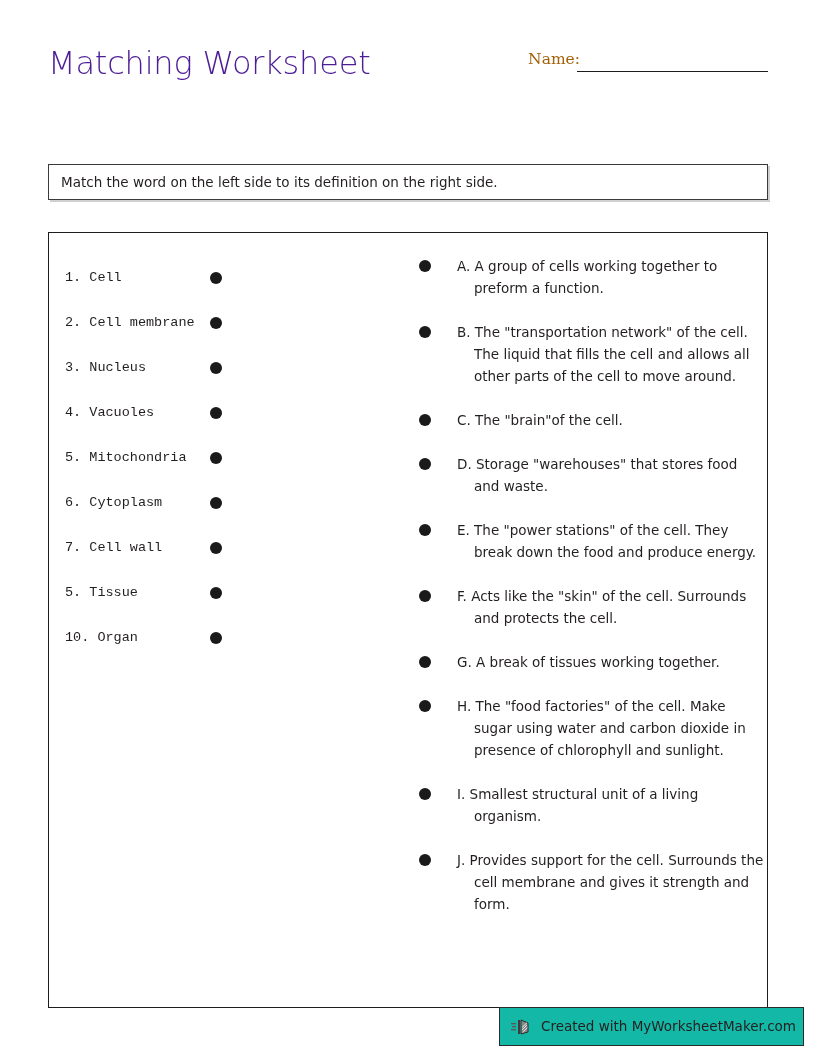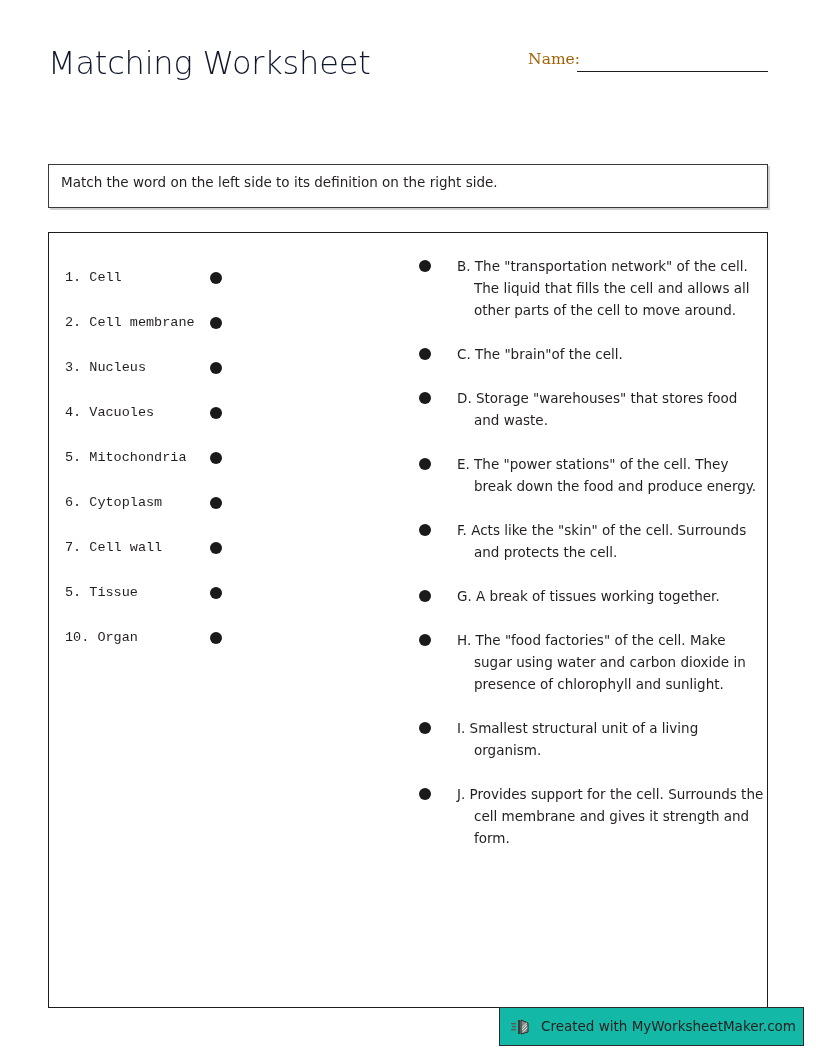--- a/index.html
+++ b/index.html
@@ -24,21 +24,21 @@
     width: 816px;
     height: 150px;
   }
   .page-title {
     position: absolute;
     left: 48px;
     top: 44px;
     font-size: 32px;
     font-weight: 300;
     letter-spacing: -0.2px;
-    color: #0f172a;
+    color: #4c1d95;
     white-space: nowrap;
   }
   .namedate {
     position: absolute;
     left: 505px;
     top: 48px;
     width: 270px;
   }
   .nd-row {
     position: relative;
@@ -60,21 +60,21 @@
     width: 191px;
     border-bottom: 1.3px solid #1d1d1d;
   }
 
   
   .instructions {
     position: absolute;
     left: 48px;
     top: 164px;
     width: 720px;
-    height: 44px;
+    height: 36px;
     border: 1.2px solid #3a3a3a;
     background: #ffffff;
     box-shadow: 2px 2px 0 rgba(120,120,120,0.35);
     box-sizing: border-box;
   }
   .instructions-text {
     position: absolute;
     left: 12px;
     top: 9px;
     font-size: 13.5px;
@@ -239,20 +239,24 @@
       <span class="lrow-label">5. Tissue</span>
       <span class="lrow-dot"></span>
     </div>
     <div class="lrow">
       <span class="lrow-label">10. Organ</span>
       <span class="lrow-dot"></span>
     </div>
   </div>
 
   <div class="col-right">
+    <div class="rrow">
+      <span class="rrow-dot"></span>
+      <div class="rrow-text">A. A group of cells working together to preform a function.</div>
+    </div>
     <div class="rrow">
       <span class="rrow-dot"></span>
       <div class="rrow-text">B. The "transportation network" of the cell. The liquid that fills the cell and allows all other parts of the cell to move around.</div>
     </div>
     <div class="rrow">
       <span class="rrow-dot"></span>
       <div class="rrow-text">C. The "brain"of the cell.</div>
     </div>
     <div class="rrow">
       <span class="rrow-dot"></span>

